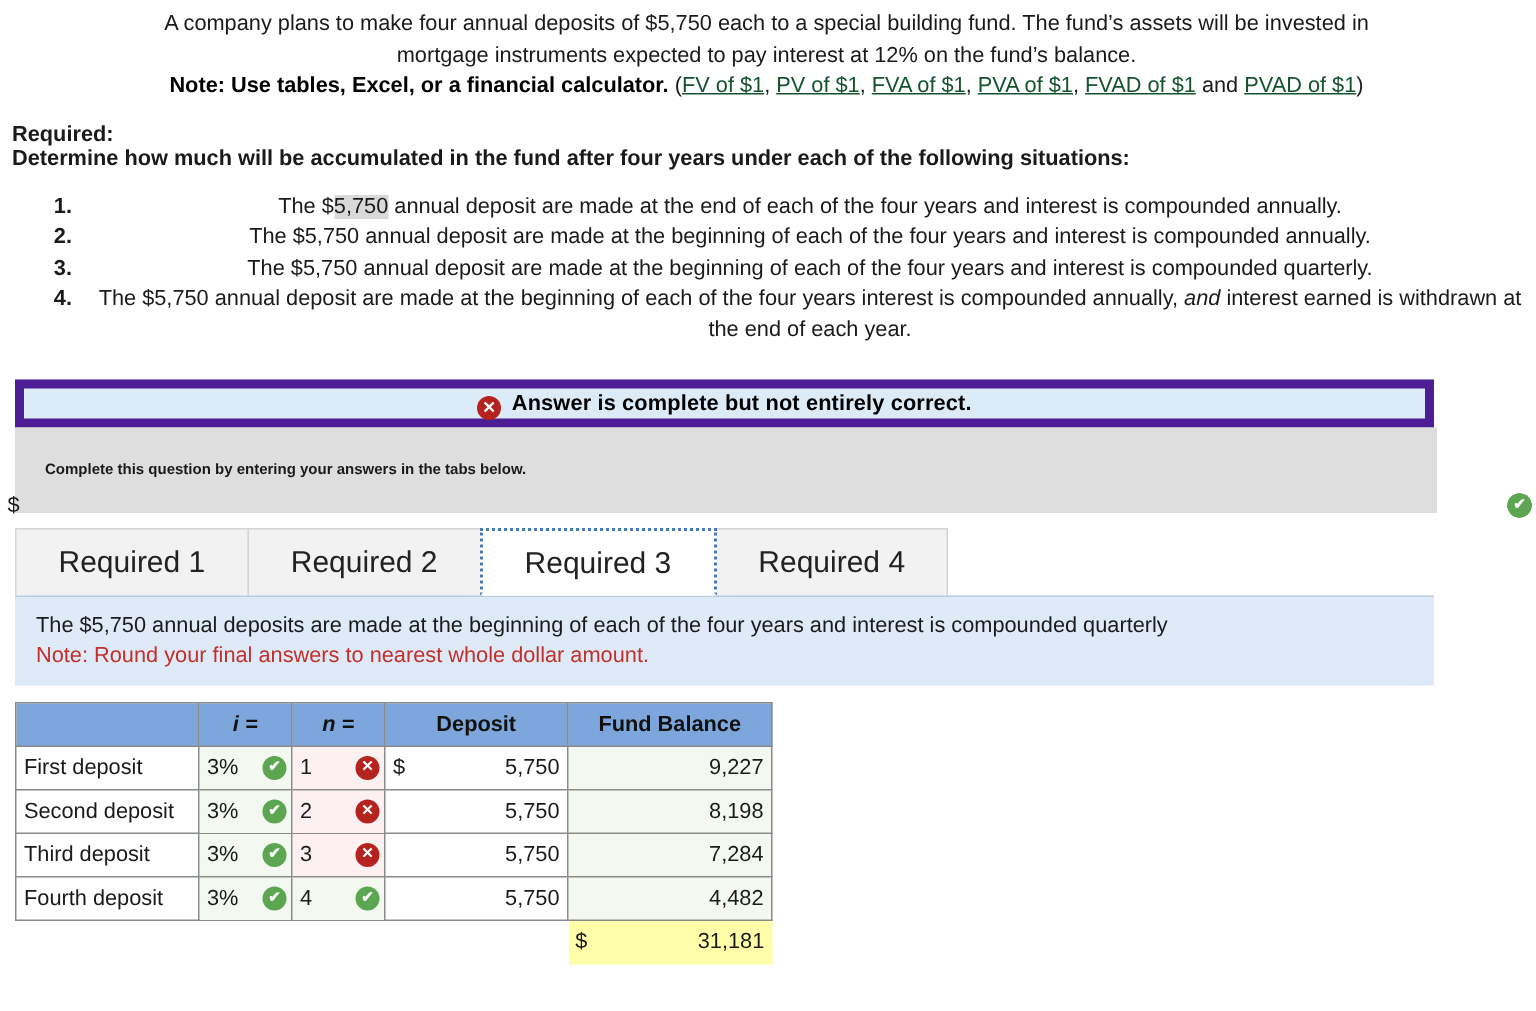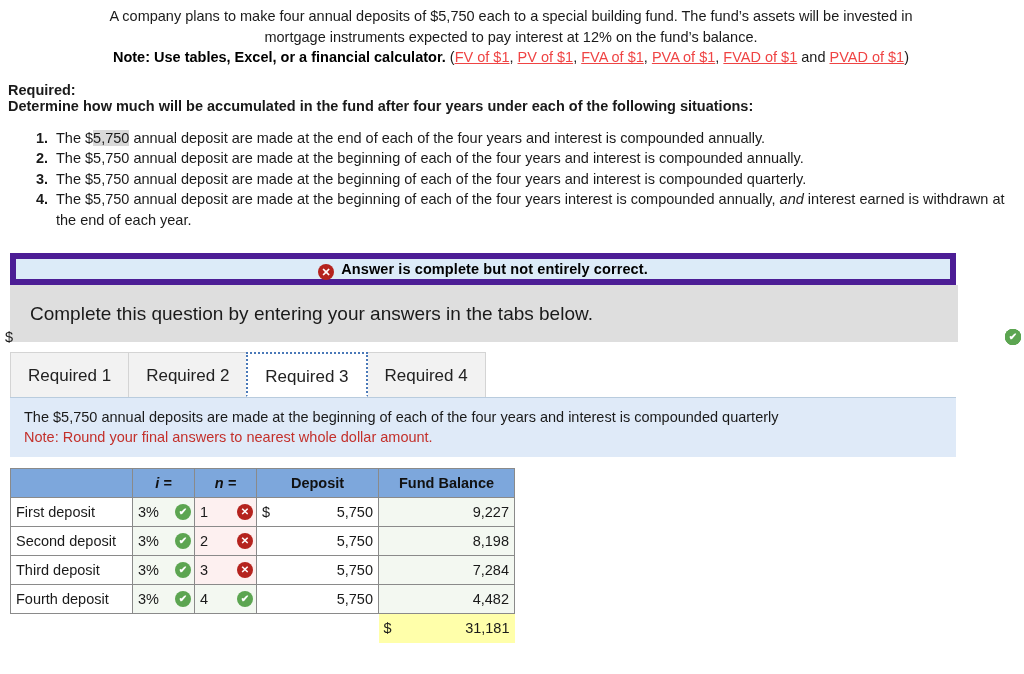--- a/index.html
+++ b/index.html
@@ -23,41 +23,42 @@
     line-height: 20.5px;
     text-align: center;
   }
   .problem p { margin: 0; }
   .note-line { margin-top: 0; }
   .note-strong {
     color: #000000;
     font-weight: bold;
   }
   .lnk {
-    color: #ef4444;
+    color: #14532d;
     text-decoration: underline;
     cursor: pointer;
   }
   .hl { background: #d9d9d9; }
 
   
   .required-head {
     font-weight: bold;
     margin: 0;
     padding: 0 8px;
   }
   .required-sub {
     margin: 0;
     padding: 0 8px;
     font-weight: bold;
   }
   ol.situations {
     margin: 14px 0 0 0;
     padding-left: 52px;
     line-height: 20.5px;
+    text-align: center;
   }
   ol.situations li {
     margin: 0 0 0 0;
     padding-left: 4px;
   }
   ol.situations li::marker { font-weight: bold; }
   .ital { font-style: italic; }
 
   
   .banner-wrap { padding: 0 0 0 10px; }
@@ -95,22 +96,22 @@
   .instr-box {
     width: 948px;
     height: 57px;
     background: #dedede;
     display: flex;
     align-items: center;
     box-sizing: border-box;
     padding-left: 20px;
   }
   .instr-text {
-    font-weight: normal;
-    font-size: 19px;
+    font-weight: bold;
+    font-size: 10px;
   }
 
   
   .tabs {
     position: relative;
     height: 46px;
     margin-top: 10px;
     padding-left: 10px;
     box-sizing: border-box;
   }
@@ -119,26 +120,26 @@
     position: absolute;
     left: 10px; right: 68px;
     bottom: 0;
     height: 1px;
     background: #b9ccde;
   }
   .tab {
     display: inline-block;
     height: 45px;
     line-height: 45px;
-    padding: 0 17px;
+    padding: 0 28px;
     background: #f2f2f2;
     border: 1px solid #d4d4d4;
     border-bottom: none;
     box-sizing: border-box;
-    font-size: 17px;
+    font-size: 20px;
     color: #222;
     margin-right: -1px;
     vertical-align: bottom;
     cursor: pointer;
     position: relative;
   }
   .tab.active {
     background: #ffffff;
     border: 2px dotted #4a79b8;
     border-bottom: 2px solid #ffffff;

